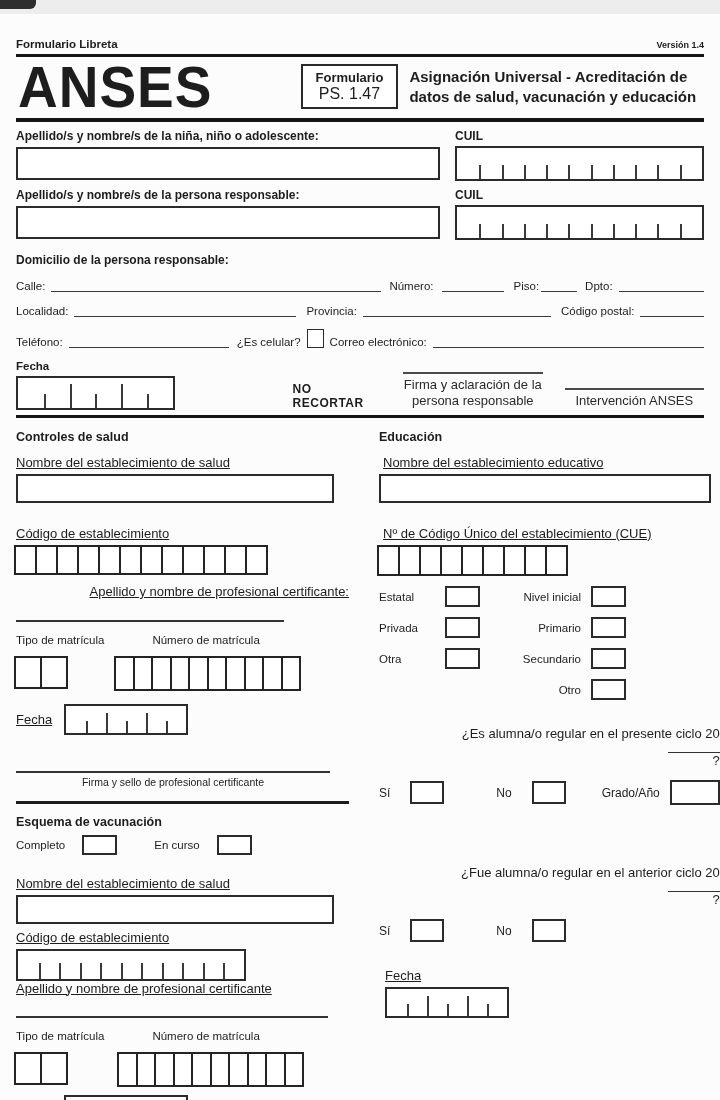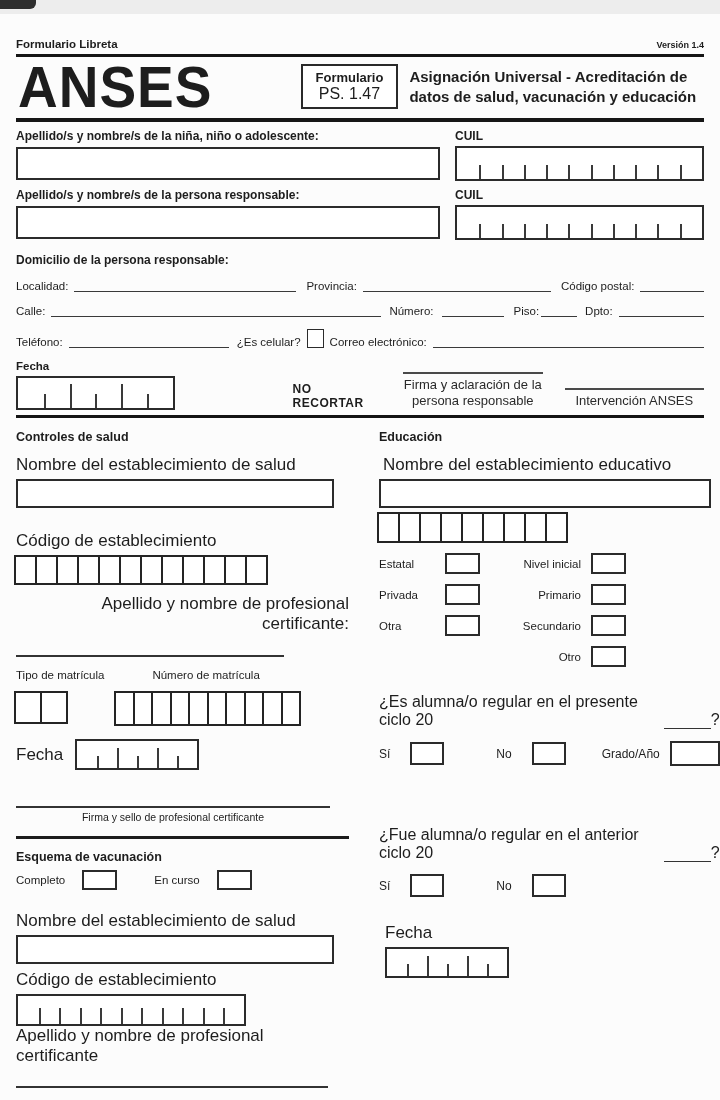--- a/index.html
+++ b/index.html
@@ -42,21 +42,21 @@
   .sigblock{width:148px;margin-left:22px;text-align:center;}
   .sigblock .topline{border-top:2px solid #4a4a4a;}
   .sigblock .cap{font-size:13px;line-height:1.25;margin-top:3px;color:#2a2a2a;}
   .cutline{height:3.5px;background:#141414;margin-top:5px;}
   
   .columns{display:flex;align-items:stretch;}
   .col-left{width:333px;padding-top:12px;}
   .vdiv{width:3px;background:#141414;margin-left:14px;height:682px;}
   .col-right{flex:1;padding:12px 0 0 16px;}
   .sec-title{font-weight:bold;font-size:12.5px;}
-  .sm-label{font-size:17px;}
+  .sm-label{font-size:13px;text-decoration:underline;}
   .wide-box{height:25px;border:2px solid #2b2b2b;background:#fff;margin-top:4px;}
   .cells{display:flex;margin-top:4px;}
   .cells b{border:2px solid #242424;background:#fff;margin-left:-2px;}
   .cells-12 b{width:19px;height:26px;}
   .cells-10 b{width:16.5px;height:31px;}
   .cells-2 b{width:24px;height:29px;}
   .cells-9 b{width:19px;height:27px;}
   .writeline{border-bottom:2px solid #333;}
   .mat-row{display:flex;margin-top:10px;}
   .mat-labels{display:flex;font-size:11.5px;margin-top:12px;gap:34px;}
@@ -69,21 +69,21 @@
   .lsep{height:2.5px;background:#1c1c1c;margin:13px 0 0 0;width:333px;}
   .vac-row{display:flex;align-items:center;margin-top:6px;font-size:11.5px;}
   .chk{border:2px solid #2b2b2b;background:#fff;}
   .chk-wide{width:31px;height:16px;}
   .vac-code-comb{width:226px;height:28px;margin-top:4px;}
   
   .gestion-grid{display:grid;grid-template-columns:62px 40px 98px 34px;column-gap:4px;row-gap:10px;
                 font-size:11.5px;align-items:center;margin-top:10px;width:300px;}
   .gestion-grid .r{text-align:right;padding-right:6px;}
   .chk-g{width:31px;height:17px;}
-  .question{font-size:16px;margin-top:26px;display:flex;align-items:flex-end;}
+  .question{font-size:13px;margin-top:26px;display:flex;align-items:flex-end;flex-direction:column;}
   .q-line{width:52px;border-bottom:1.5px solid #333;height:11px;}
   .yn-row{display:flex;align-items:center;margin-top:12px;font-size:12px;}
   .chk-yn{width:30px;height:19px;}
   .grade-box{width:46px;height:21px;border:2px solid #2b2b2b;background:#fff;}
   .edu-fecha{margin-top:26px;padding-left:6px;}
 </style>
 </head>
 <body>
 
 <div class="page">
@@ -150,35 +150,35 @@
             <i style="left: 63.6364%; height: 42%;"></i>
             <i style="left: 72.7273%; height: 42%;"></i>
             <i style="left: 81.8182%; height: 42%;"></i>
             <i style="left: 90.9091%; height: 42%;"></i>
           </div>
       </div>
     </div>
 
     <div class="addr-title">Domicilio de la persona responsable:</div>
     <div class="addr-row">
-      <span class="lbl">Localidad:</span>
-      <span class="wline" style="width:222px;margin:0 10px 0 6px;"></span>
-      <span class="lbl">Provincia:</span>
-      <span class="wline" style="width:188px;margin:0 10px 0 6px;"></span>
-      <span class="lbl">Código postal:</span>
-      <span class="wline" style="flex:1;margin-left:6px;"></span>
-    </div>
-    <div class="addr-row">
       <span class="lbl">Calle:</span>
       <span class="wline" style="width:330px;margin:0 8px 0 6px;"></span>
       <span class="lbl">Número:</span>
       <span class="wline" style="width:62px;margin:0 10px 0 8px;"></span>
       <span class="lbl">Piso:</span>
       <span class="wline" style="width:36px;margin:0 8px 0 2px;"></span>
       <span class="lbl">Dpto:</span>
+      <span class="wline" style="flex:1;margin-left:6px;"></span>
+    </div>
+    <div class="addr-row">
+      <span class="lbl">Localidad:</span>
+      <span class="wline" style="width:222px;margin:0 10px 0 6px;"></span>
+      <span class="lbl">Provincia:</span>
+      <span class="wline" style="width:188px;margin:0 10px 0 6px;"></span>
+      <span class="lbl">Código postal:</span>
       <span class="wline" style="flex:1;margin-left:6px;"></span>
     </div>
     <div class="addr-row">
       <span class="lbl">Teléfono:</span>
       <span class="wline" style="width:160px;margin:0 8px 0 6px;"></span>
       <span class="lbl">¿Es celular?</span>
       <span class="cel-chk"></span>
       <span class="lbl">Correo electrónico:</span>
       <span class="wline" style="flex:1;margin-left:6px;"></span>
     </div>
@@ -339,20 +339,21 @@
       </div>
 
       <div class="vdiv"></div>
 
       <div class="col-right">
         <div class="sec-title">Educación</div>
 
         <div class="sm-label" style="margin-top:11px;padding-left:4px;">Nombre del establecimiento educativo</div>
         <div class="wide-box" style="width:328px;"></div>
 
+        <div class="sm-label" style="margin-top:23px;padding-left:4px;">Nº de Código Único del establecimiento (CUE)</div>
         <div class="cells cells-9">
             <b></b>
             <b></b>
             <b></b>
             <b></b>
             <b></b>
             <b></b>
             <b></b>
             <b></b>
             <b></b>

